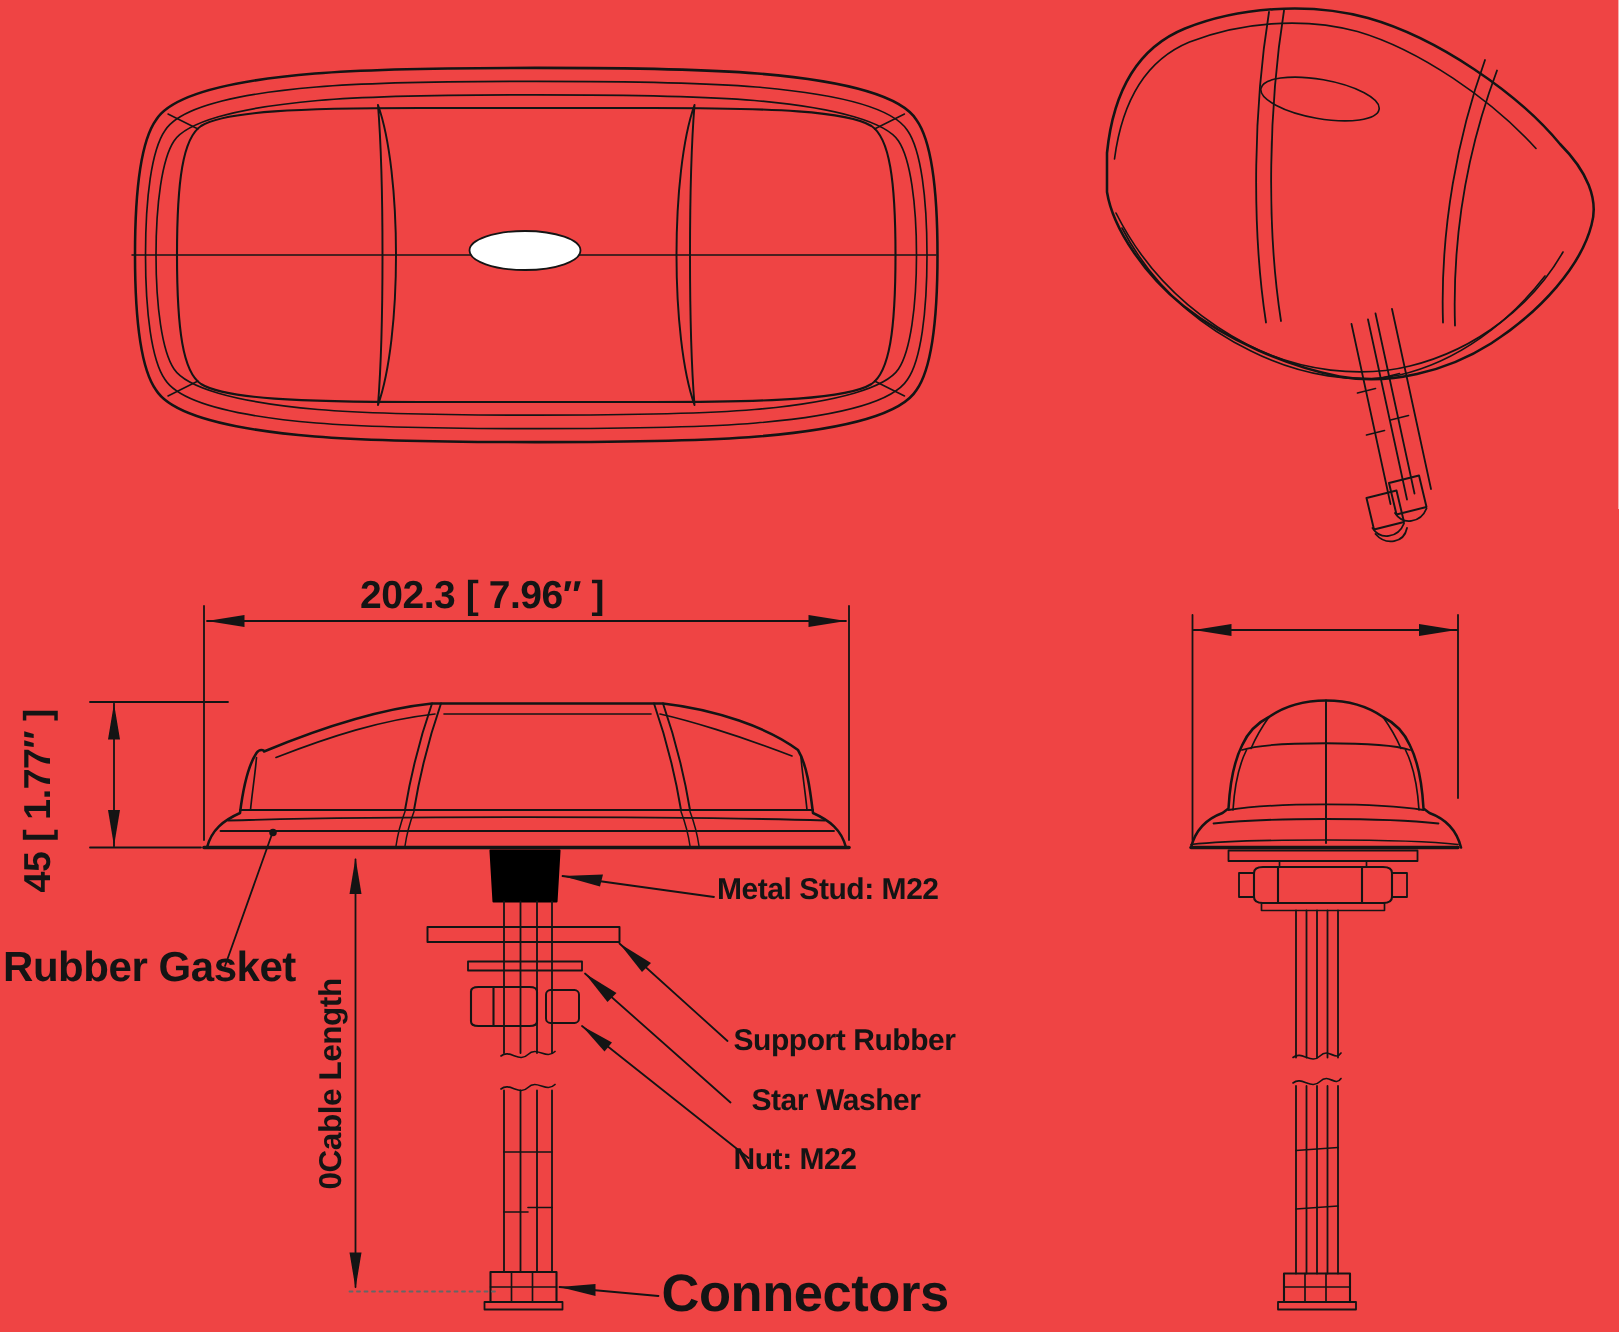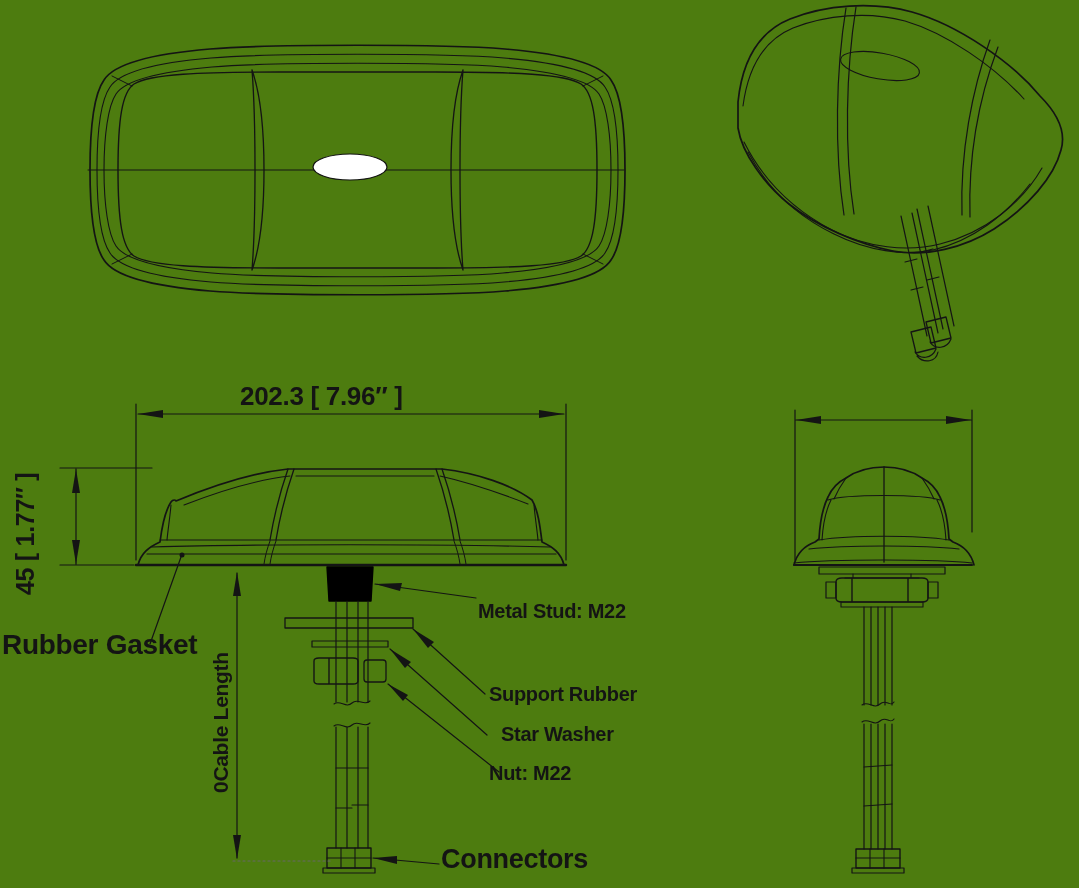--- a/index.html
+++ b/index.html
@@ -1,31 +1,31 @@
 <!DOCTYPE html>
 <html><head>
 <meta charset="utf-8">
 <style>
   html,body{margin:0;padding:0;background:#fff;}
   #canvas{
-    position:relative;width:1079px;height:888px;background:#4d7c0f;
+    position:relative;width:1079px;height:888px;background:#ef4444;
     font-family:"Liberation Sans",sans-serif;overflow:hidden;
   }
   svg{position:absolute;left:0;top:0;}
   .t{
     position:absolute;font-weight:bold;color:#141414;white-space:nowrap;
     letter-spacing:-0.3px;line-height:1.05;
     font-family:"Liberation Sans",sans-serif;
   }
   .dim{font-size:26px;}
   .lbl{font-size:20px;}
-  .lbl-lg{font-size:27px;}
+  .lbl-lg{font-size:35px;}
   .lbl-md{font-size:28px;}
   .vert{transform:rotate(-90deg);transform-origin:0 0;}
-  .note div{margin-bottom:3px;margin-top:18px;}
+  .note div{margin-bottom:3px;}
 </style>
 </head>
 <body>
 
 <div id="canvas">
 
   <svg width="1079" height="888" viewBox="0 0 1079 888" fill="none" stroke="#141414" stroke-width="1.4" stroke-linecap="round" stroke-linejoin="round">
 
     <g>
       <path stroke-width="1.7" d="M90,170 C90,128 94,94 104,80 C114,64 150,54 210,49 C270,44 445,44 505,49 C565,54 601,64 611,80 C621,94 625,128 625,170 C625,212 621,246 611,260 C601,276 565,286 505,291 C445,296 270,296 210,291 C150,286 114,276 104,260 C94,246 90,212 90,170 Z"></path>

